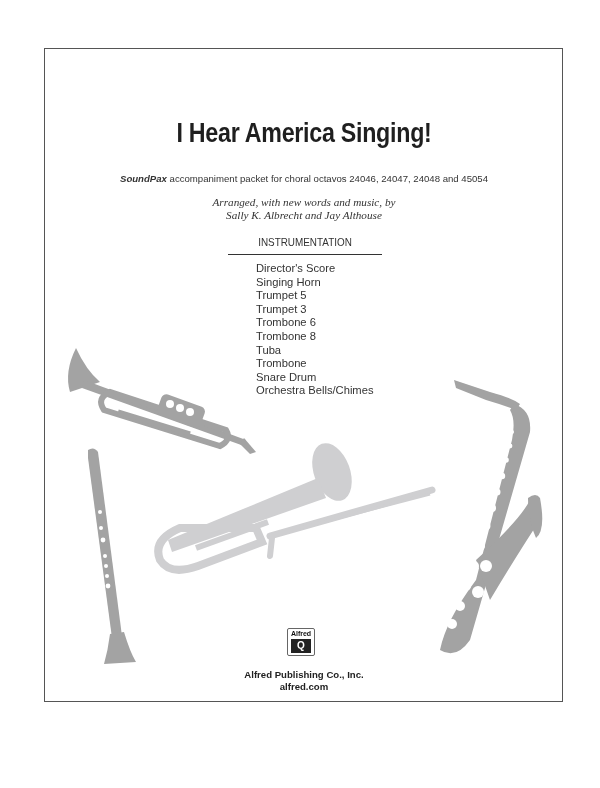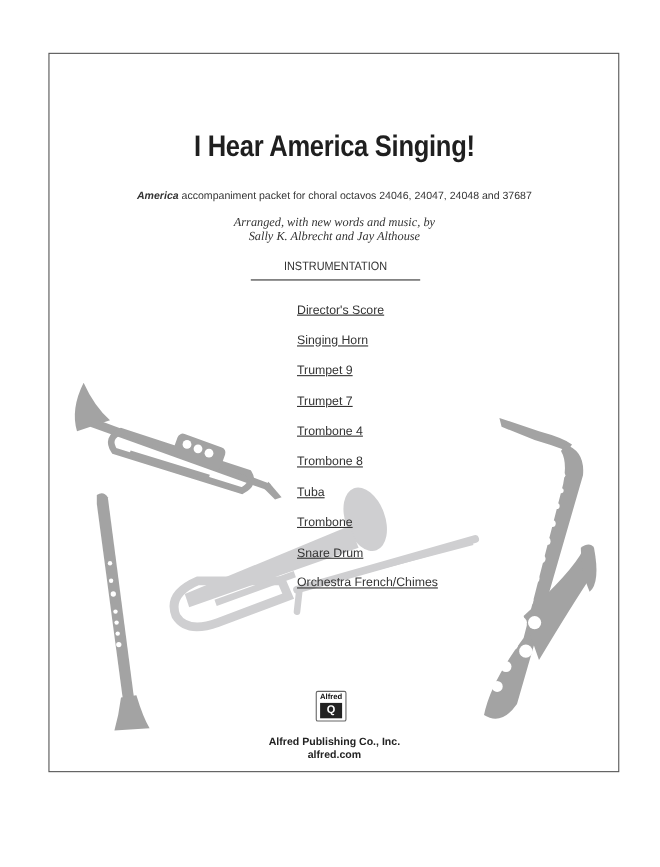--- a/index.html
+++ b/index.html
@@ -5,21 +5,21 @@
   html, body { margin:0; padding:0; background:#ffffff; }
   body { width:600px; height:788px; position:relative; overflow:hidden; font-family:"Liberation Sans", sans-serif; color:#222; }
   .frame { position:absolute; left:44px; top:48px; width:519px; height:654px; border:1.5px solid #555; box-sizing:border-box; }
   .title { position:absolute; left:0; top:118px; width:608px; text-align:center; font-family:"Liberation Sans", sans-serif; font-weight:bold; font-size:27px; color:#1f1f1f; letter-spacing:-0.3px; transform:scaleX(0.86); transform-origin:center; }
   .subtitle { position:absolute; left:0; top:173px; width:608px; text-align:center; font-size:9.6px; color:#333; }
   .subtitle b { font-style:italic; font-weight:bold; }
   .arranged { position:absolute; left:0; top:196px; width:608px; text-align:center; font-family:"Liberation Serif", serif; font-style:italic; font-size:11.2px; line-height:13px; color:#333; }
   .inst-head { position:absolute; left:228px; top:236px; width:154px; text-align:center; font-size:11px; color:#333; transform:scaleX(0.9); }
   .inst-rule { position:absolute; left:228px; top:254px; width:154px; height:1px; background:#333; }
   .inst-list { position:absolute; left:256px; top:262px; margin:0; padding:0; list-style:none; font-size:11.2px; line-height:13.6px; color:#333; }
-  .inst-list li { margin:14px; padding:0;text-decoration:underline; }
+  .inst-list li { margin:0; padding:0; }
   svg.art { position:absolute; left:0; top:0; width:600px; height:788px; }
   .logo { position:absolute; left:287px; top:628px; width:28px; height:28px; border:1px solid #666; border-radius:2px; box-sizing:border-box; background:#fff; }
   .logo-text { position:absolute; left:0; top:1px; width:26px; text-align:center; font-size:7px; font-weight:bold; color:#111; }
   .logo-mark { position:absolute; left:3px; top:10px; width:20px; height:14px; background:#222; color:#fff; font-size:10px; line-height:14px; text-align:center; font-weight:bold; }
   .publisher { position:absolute; left:0; top:669px; width:608px; text-align:center; font-size:9.6px; font-weight:bold; color:#222; }
   .site { position:absolute; left:0; top:681px; width:608px; text-align:center; font-size:9.6px; font-weight:bold; color:#222; }
 </style>
 </head>
 <body>
 
@@ -78,41 +78,41 @@
     <circle cx="466" cy="586" r="5" fill="#fff"></circle>
     <circle cx="486" cy="566" r="6" fill="#fff"></circle>
     <circle cx="478" cy="592" r="6" fill="#fff"></circle>
     <circle cx="460" cy="606" r="5" fill="#fff"></circle>
     <circle cx="452" cy="624" r="5" fill="#fff"></circle>
   </g>
 </svg>
 
 <div class="title">I Hear America Singing!</div>
 
-<div class="subtitle"><b>America</b><span> accompaniment packet for choral octavos 24046, 24047, 24048 and 37687</span></div>
+<div class="subtitle"><b>SoundPax</b><span> accompaniment packet for choral octavos 24046, 24047, 24048 and 45054</span></div>
 
 <div class="arranged">
   <div>Arranged, with new words and music, by</div>
   <div>Sally K. Albrecht and Jay Althouse</div>
 </div>
 
 <div class="inst-head">INSTRUMENTATION</div>
 <div class="inst-rule"></div>
 
 <ul class="inst-list">
   <li>Director's Score</li>
   <li>Singing Horn</li>
-  <li>Trumpet 9</li>
-  <li>Trumpet 7</li>
-  <li>Trombone 4</li>
+  <li>Trumpet 5</li>
+  <li>Trumpet 3</li>
+  <li>Trombone 6</li>
   <li>Trombone 8</li>
   <li>Tuba</li>
   <li>Trombone</li>
   <li>Snare Drum</li>
-  <li>Orchestra French/Chimes</li>
+  <li>Orchestra Bells/Chimes</li>
 </ul>
 
 <div class="logo">
   <div class="logo-text">Alfred</div>
   <div class="logo-mark">Q</div>
 </div>
 
 <div class="publisher">Alfred Publishing Co., Inc.</div>
 <div class="site">alfred.com</div>
 

